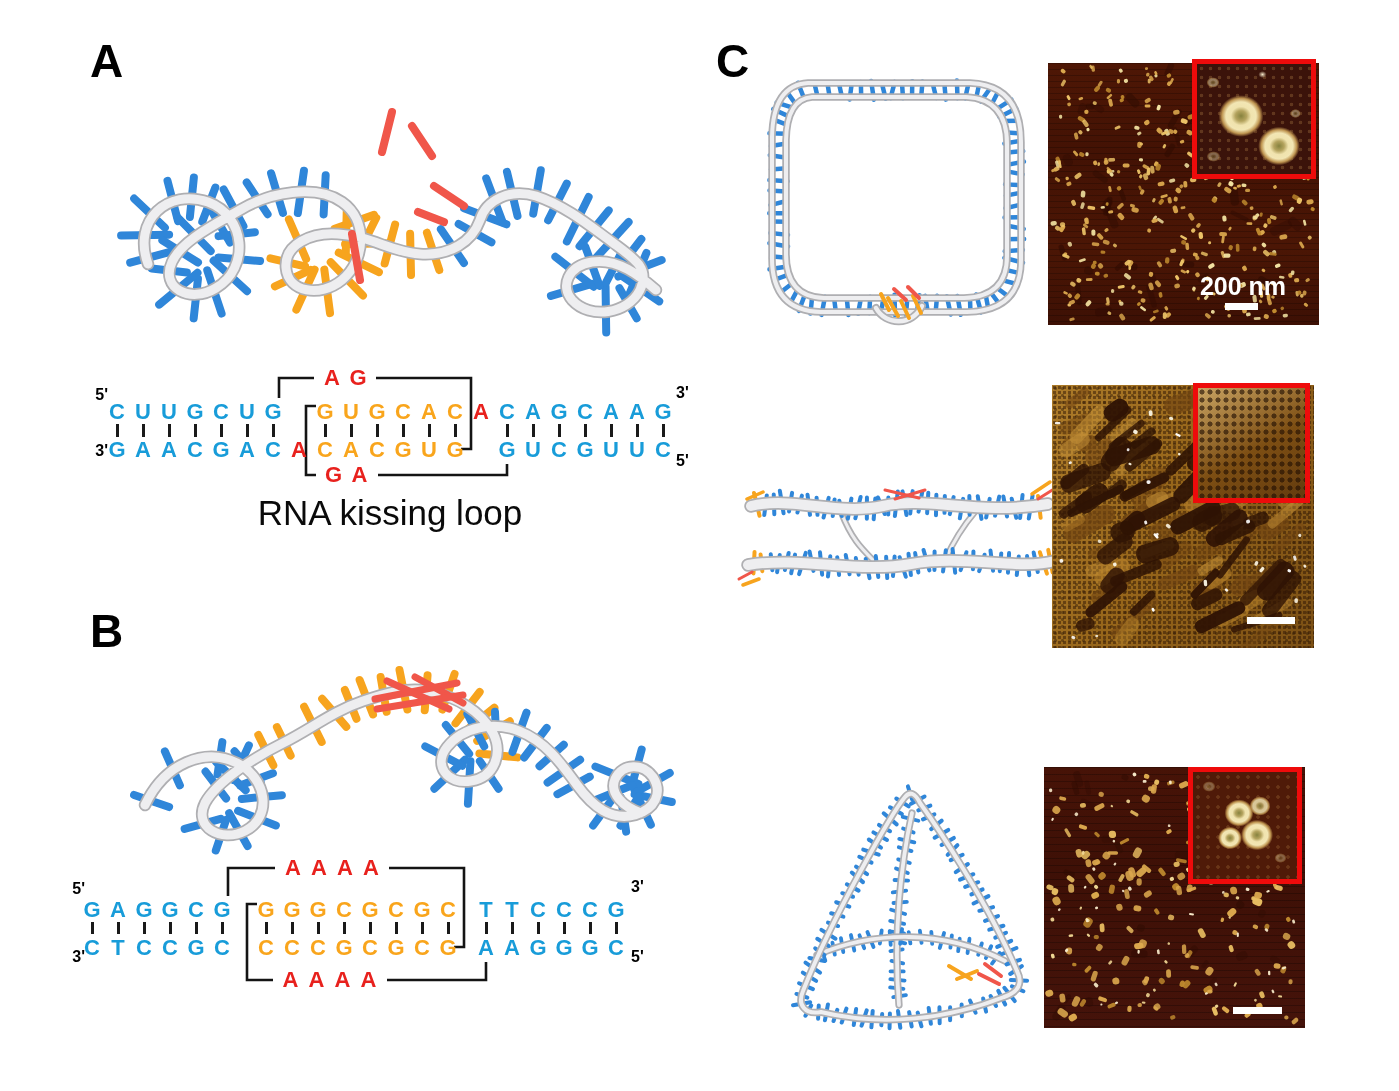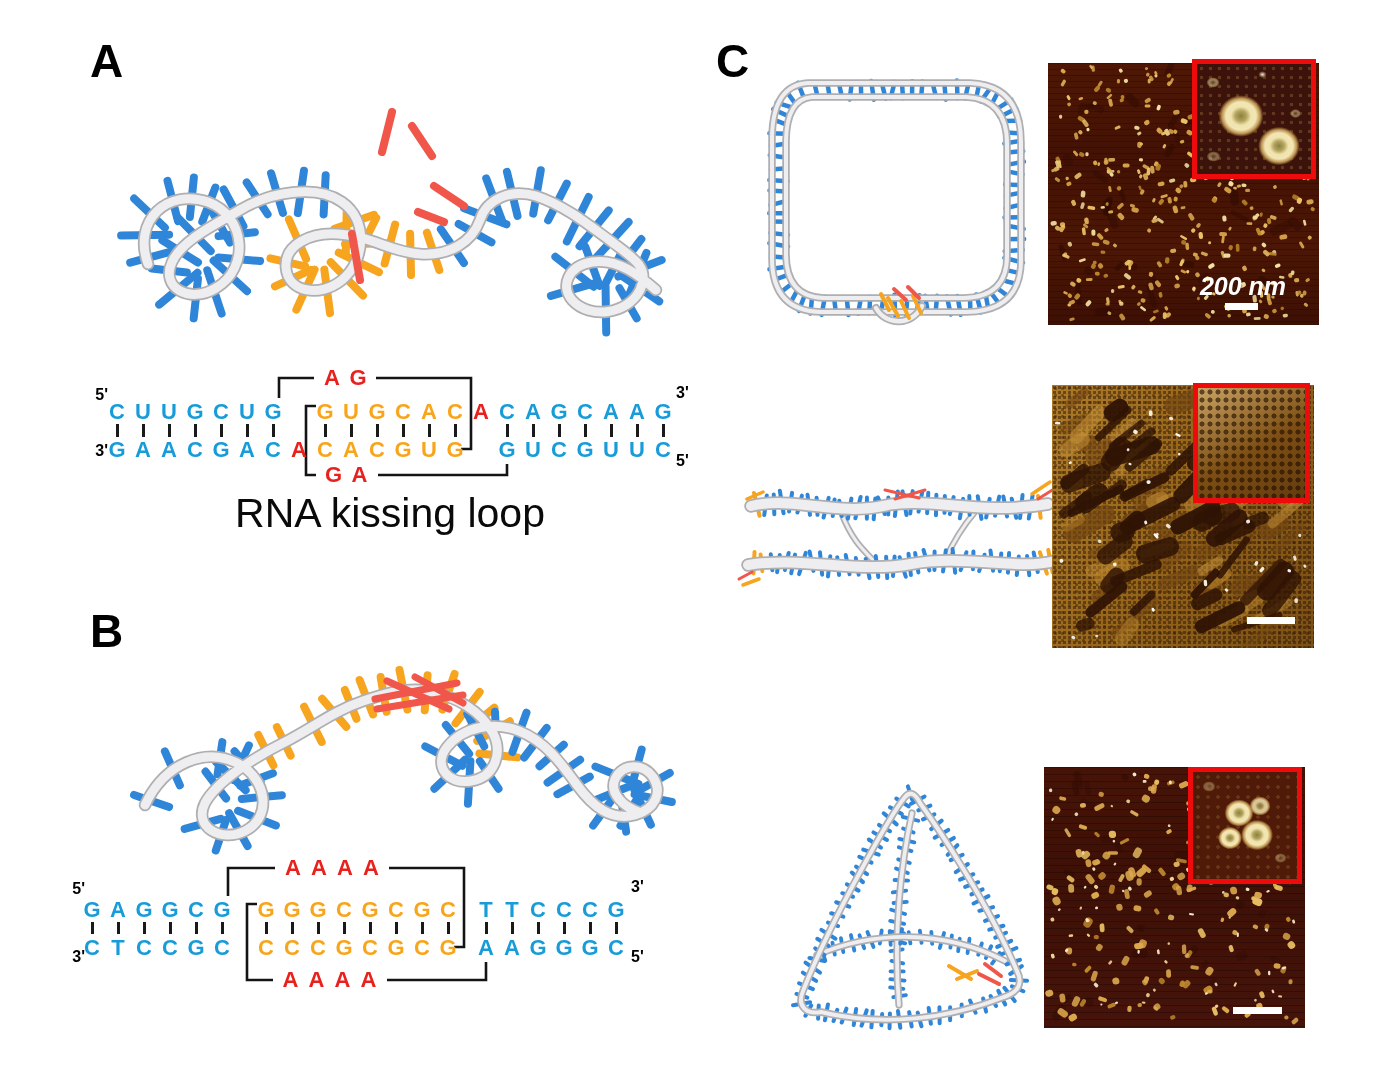--- a/index.html
+++ b/index.html
@@ -1,28 +1,28 @@
 <!DOCTYPE html>
 <html><head>
 <meta charset="utf-8">
 <style>
   html,body{margin:0;padding:0;background:#fff;}
   #fig{position:relative;width:1399px;height:1091px;background:#fff;overflow:hidden;
        font-family:"Liberation Sans",sans-serif;}
   .plabel{position:absolute;font-size:46px;font-weight:bold;color:#000;line-height:46px;}
-  .caption{position:absolute;font-size:41px;color:#0a0a0a;text-align:center;line-height:38px;}
+  .caption{position:absolute;font-size:35px;color:#0a0a0a;text-align:center;line-height:38px;}
   .seq{position:absolute;}
   .seq svg{position:absolute;left:0;top:0;overflow:visible;}
   .base{position:absolute;font-weight:bold;font-size:22px;width:26px;text-align:center;line-height:24px;}
   .tick{position:absolute;width:3px;background:#1a1a1a;}
   .endlab{position:absolute;font-weight:bold;font-size:16px;color:#000;width:30px;line-height:18px;}
   .loopletters{position:absolute;display:flex;background:#fff;padding:0 5px;transform:translateX(-50%);}
   .loopletters span{width:26px;text-align:center;font-weight:bold;font-size:22px;line-height:24px;}
   .mol{position:absolute;overflow:visible;}
-  .afm{position:absolute;font-style:italic;}
+  .afm{position:absolute;}
   .afm > svg{position:absolute;left:0;top:0;overflow:hidden;}
   #afm-1{background:
      repeating-linear-gradient(180deg, rgba(0,0,0,.22) 0 1px, rgba(0,0,0,0) 1px 6px),
      linear-gradient(180deg,#4E1705 0%,#431204 35%,#4B1605 70%,#3D1004 100%);}
   #afm-2{background-color:#96651A;background-image:
      radial-gradient(circle, rgba(46,20,3,.50) 1.4px, rgba(46,20,3,0) 2px),
      radial-gradient(circle, rgba(30,13,2,.40) 1.2px, rgba(0,0,0,0) 1.8px),
      linear-gradient(115deg, rgba(200,150,60,.45) 0%, rgba(150,101,26,0) 45%, rgba(60,30,8,.30) 100%);
      background-size:5px 5px,7px 7px,100% 100%;}
   #afm-3{background:

